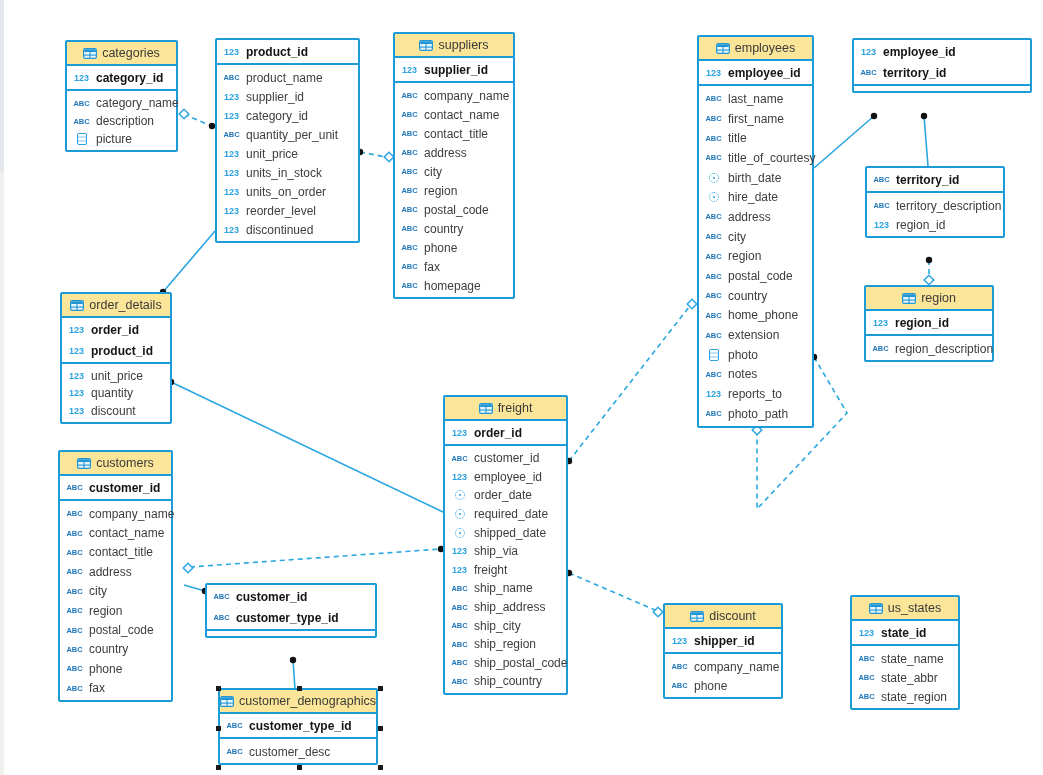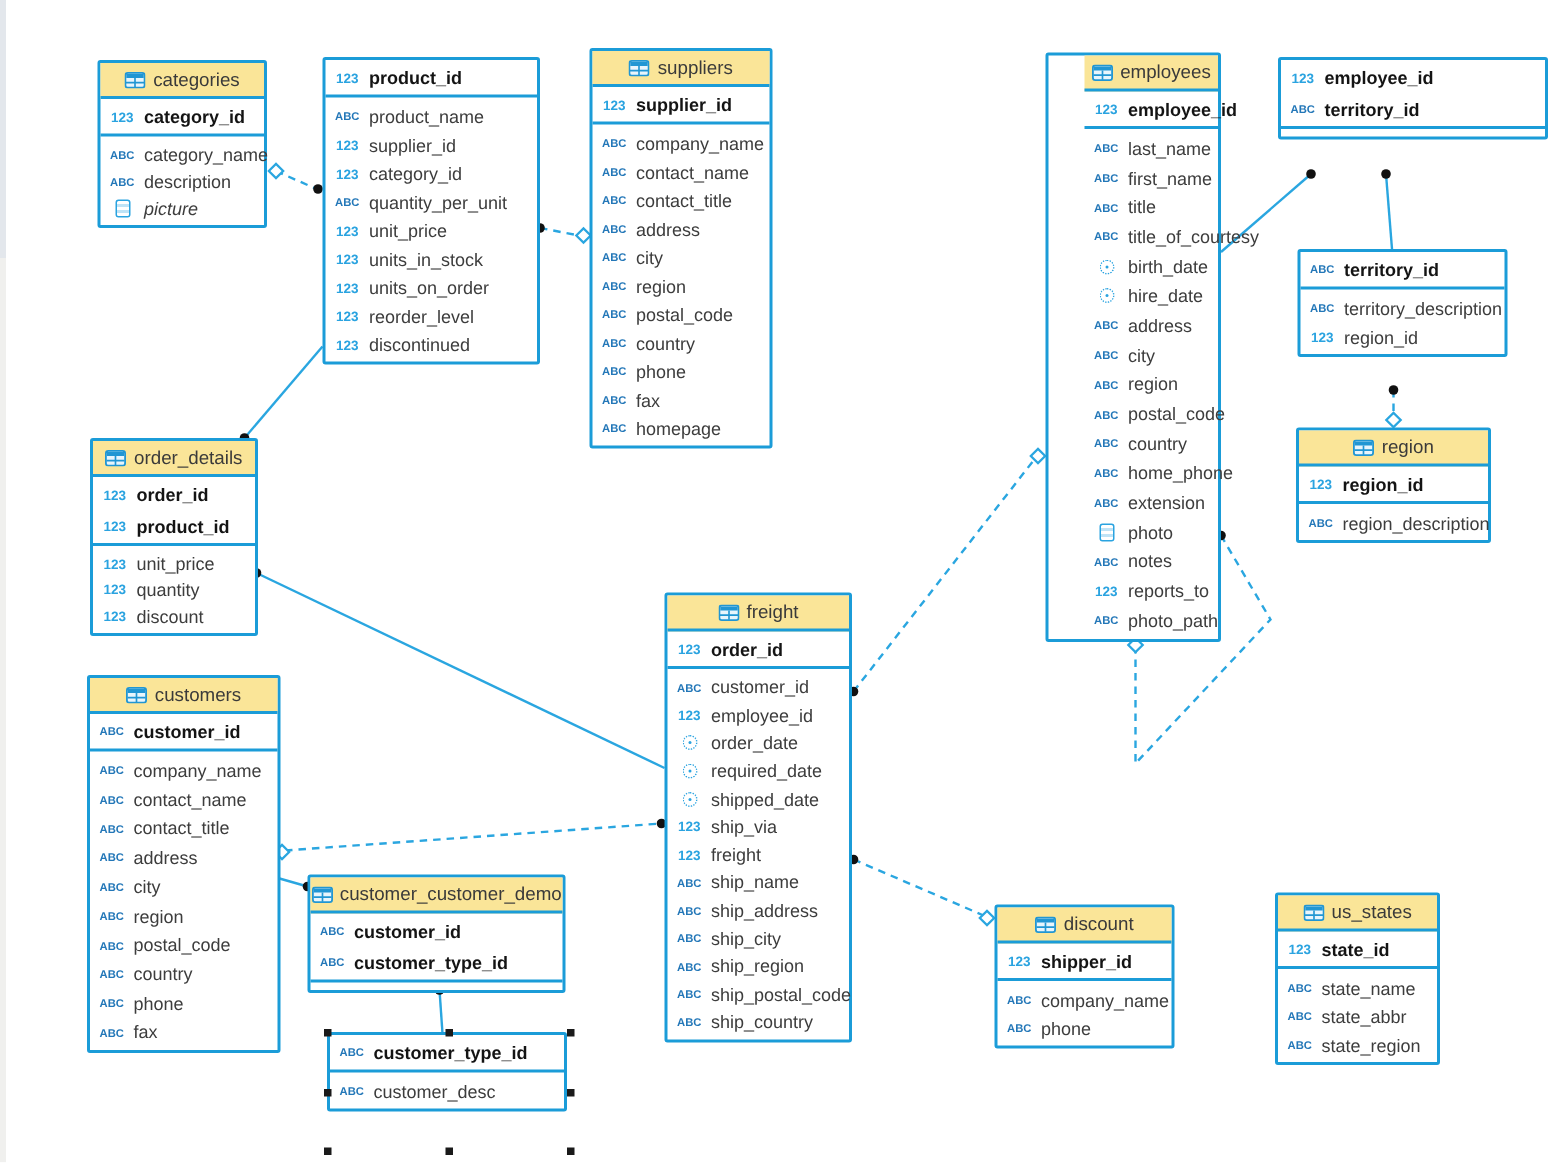--- a/index.html
+++ b/index.html
@@ -133,21 +133,21 @@
         </div>
         <div class="t-fields">
           <div class="t-row" style="height: 18px;">
             <span class="f-icon text">ABC</span>
             <span>category_name</span>
           </div>
           <div class="t-row" style="height: 18px;">
             <span class="f-icon text">ABC</span>
             <span>description</span>
           </div>
-          <div class="t-row" style="height: 18px; font-style: italic;">
+          <div class="t-row" style="height: 18px;">
             <span class="f-icon blob">
               <span class="doc"></span>
             </span>
             <span>picture</span>
           </div>
         </div>
       </div>
       <div class="table-card" style="left: 215px; top: 38px; width: 145px;">
         <div class="t-pk">
           <div class="t-row pk" style="height: 21px;">
@@ -252,21 +252,21 @@
           <div class="t-row" style="height: 19px;">
             <span class="f-icon text">ABC</span>
             <span>fax</span>
           </div>
           <div class="t-row" style="height: 19px;">
             <span class="f-icon text">ABC</span>
             <span>homepage</span>
           </div>
         </div>
       </div>
-      <div class="table-card" style="left: 697px; top: 35px; width: 117px; padding-left: 24px;">
+      <div class="table-card" style="left: 697px; top: 35px; width: 117px;">
         <div class="t-header">
           <span class="t-icon">
             <svg width="14" height="11" viewBox="0 0 14 11">
               <rect x="0.6" y="0.6" width="12.8" height="9.8" rx="1.6" fill="#e8f5fc" stroke="#2196d3" stroke-width="1.2"></rect>
               <rect x="1.2" y="1.3" width="11.6" height="2.7" fill="#2196d3"></rect>
               <line x1="7" y1="4" x2="7" y2="10.2" stroke="#2196d3" stroke-width="1.1"></line>
               <line x1="1" y1="7.1" x2="13" y2="7.1" stroke="#2196d3" stroke-width="1.1"></line>
             </svg>
           </span>
           <span>employees</span>
@@ -521,21 +521,21 @@
           <div class="t-row" style="height: 18.6px;">
             <span class="f-icon text">ABC</span>
             <span>ship_postal_code</span>
           </div>
           <div class="t-row" style="height: 18.6px;">
             <span class="f-icon text">ABC</span>
             <span>ship_country</span>
           </div>
         </div>
       </div>
-      <div class="table-card" style="left: 58px; top: 450px; width: 129px; text-align: right;">
+      <div class="table-card" style="left: 58px; top: 450px; width: 115px; text-align: right;">
         <div class="t-header">
           <span class="t-icon">
             <svg width="14" height="11" viewBox="0 0 14 11">
               <rect x="0.6" y="0.6" width="12.8" height="9.8" rx="1.6" fill="#e8f5fc" stroke="#2196d3" stroke-width="1.2"></rect>
               <rect x="1.2" y="1.3" width="11.6" height="2.7" fill="#2196d3"></rect>
               <line x1="7" y1="4" x2="7" y2="10.2" stroke="#2196d3" stroke-width="1.1"></line>
               <line x1="1" y1="7.1" x2="13" y2="7.1" stroke="#2196d3" stroke-width="1.1"></line>
             </svg>
           </span>
           <span>customers</span>
@@ -583,46 +583,46 @@
             <span class="f-icon text">ABC</span>
             <span>phone</span>
           </div>
           <div class="t-row" style="height: 19.4px;">
             <span class="f-icon text">ABC</span>
             <span>fax</span>
           </div>
         </div>
       </div>
       <div class="table-card" style="left: 205px; top: 583px; width: 172px;">
-        <div class="t-header">
-          <span class="t-icon">
-            <svg width="14" height="11" viewBox="0 0 14 11">
-              <rect x="0.6" y="0.6" width="12.8" height="9.8" rx="1.6" fill="#e8f5fc" stroke="#2196d3" stroke-width="1.2"></rect>
-              <rect x="1.2" y="1.3" width="11.6" height="2.7" fill="#2196d3"></rect>
-              <line x1="7" y1="4" x2="7" y2="10.2" stroke="#2196d3" stroke-width="1.1"></line>
-              <line x1="1" y1="7.1" x2="13" y2="7.1" stroke="#2196d3" stroke-width="1.1"></line>
-            </svg>
-          </span>
-          <span>customer_customer_demo</span>
-        </div>
         <div class="t-pk">
           <div class="t-row pk" style="height: 21px;">
             <span class="f-icon text">ABC</span>
             <span>customer_id</span>
           </div>
           <div class="t-row pk" style="height: 21px;">
             <span class="f-icon text">ABC</span>
             <span>customer_type_id</span>
           </div>
         </div>
         <div class="t-fields" style="padding: 0px;">
           <div class="t-empty"></div>
         </div>
       </div>
       <div class="table-card selected" style="left: 218px; top: 688px; width: 160px;">
+        <div class="t-header">
+          <span class="t-icon">
+            <svg width="14" height="11" viewBox="0 0 14 11">
+              <rect x="0.6" y="0.6" width="12.8" height="9.8" rx="1.6" fill="#e8f5fc" stroke="#2196d3" stroke-width="1.2"></rect>
+              <rect x="1.2" y="1.3" width="11.6" height="2.7" fill="#2196d3"></rect>
+              <line x1="7" y1="4" x2="7" y2="10.2" stroke="#2196d3" stroke-width="1.1"></line>
+              <line x1="1" y1="7.1" x2="13" y2="7.1" stroke="#2196d3" stroke-width="1.1"></line>
+            </svg>
+          </span>
+          <span>customer_demographics</span>
+        </div>
         <div class="t-pk">
           <div class="t-row pk" style="height: 21px;">
             <span class="f-icon text">ABC</span>
             <span>customer_type_id</span>
           </div>
         </div>
         <div class="t-fields">
           <div class="t-row" style="height: 19px;">
             <span class="f-icon text">ABC</span>
             <span>customer_desc</span>

